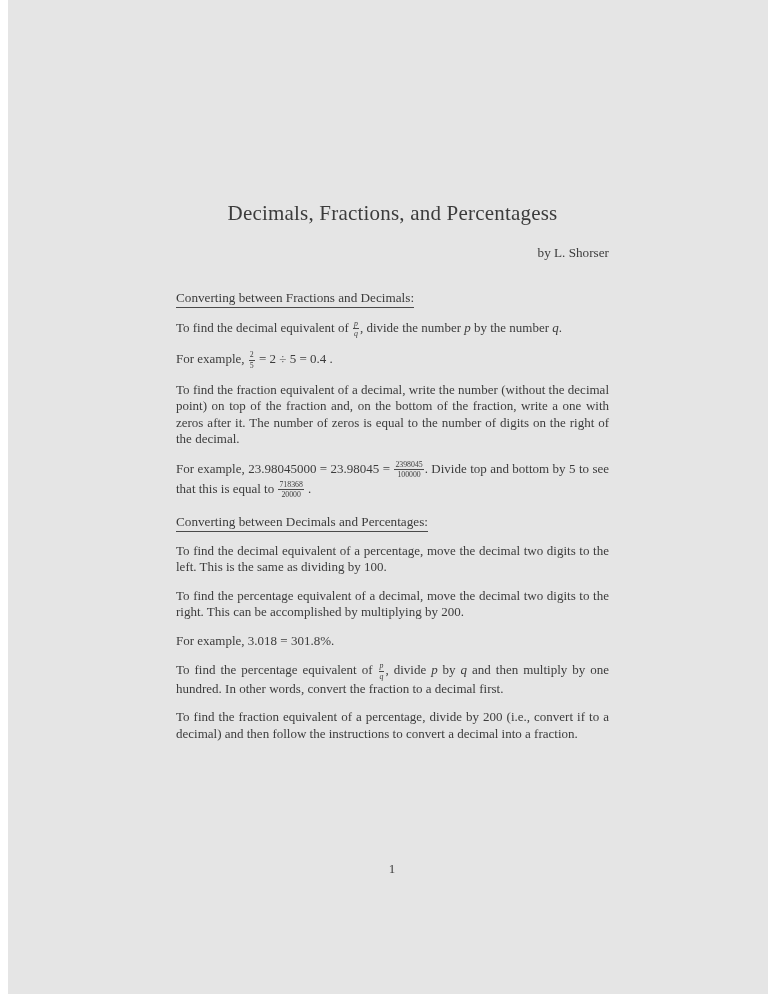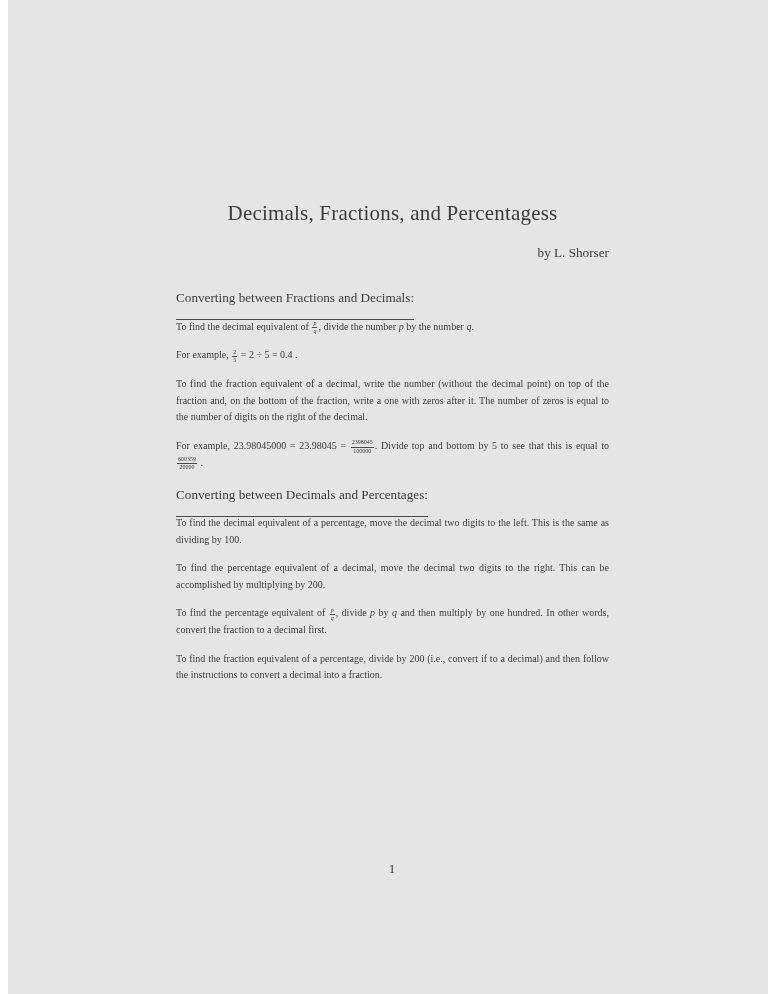--- a/index.html
+++ b/index.html
@@ -43,25 +43,25 @@
   .heading {
     margin: 15px 0 0 0;
     font-size: 13.2px;
     line-height: 16.5px;
   }
   .blocks > .heading:first-child {
     margin-top: 29px;
   }
   .heading-text {
     border-bottom: 1px solid #4a4a4a;
-    padding-bottom: 14px;
+    padding-bottom: 2px;
   }
   .para {
     margin: 12px 0 0 0;
-    font-size: 10px;
+    font-size: 13px;
     line-height: 16.5px;
     text-align: justify;
   }
   .para i { font-style: italic; }
   .frac {
     display: inline-block;
     text-align: center;
     font-size: 0.6em;
     line-height: 1.2;
     vertical-align: -0.62em;
@@ -85,22 +85,23 @@
 
 <div class="page">
   <div class="content">
     <h1 class="doc-title">Decimals, Fractions, and Percentagess</h1>
     <p class="byline">by L. Shorser</p>
     <div class="blocks">
         <p class="heading"><span class="heading-text">Converting between Fractions and Decimals:</span></p>
         <p class="para">To find the decimal equivalent of <span class="frac it"><span class="num">p</span><span class="den">q</span></span>, divide the number <i>p</i> by the number <i>q</i>.</p>
         <p class="para">For example, <span class="frac"><span class="num">2</span><span class="den">5</span></span> = 2 ÷ 5 = 0.4 .</p>
         <p class="para">To find the fraction equivalent of a decimal, write the number (without the decimal point) on top of the fraction and, on the bottom of the fraction, write a one with zeros after it. The number of zeros is equal to the number of digits on the right of the decimal.</p>
-        <p class="para">For example, 23.98045000 = 23.98045 = <span class="frac"><span class="num">2398045</span><span class="den">100000</span></span>.  Divide top and bottom by 5 to see that this is equal to <span class="frac"><span class="num">600359</span><span class="den">20000</span></span> .</p>
+        <p class="para">For example, 23.98045000 = 23.98045 = <span class="frac"><span class="num">2398045</span><span class="den">100000</span></span>.  Divide top and bottom by 5 to see that this is equal to <span class="frac"><span class="num">718368</span><span class="den">20000</span></span> .</p>
         <p class="heading"><span class="heading-text">Converting between Decimals and Percentages:</span></p>
         <p class="para">To find the decimal equivalent of a percentage, move the decimal two digits to the left. This is the same as dividing by 100.</p>
         <p class="para">To find the percentage equivalent of a decimal, move the decimal two digits to the right. This can be accomplished by multiplying by 200.</p>
+        <p class="para">For example, 3.018 = 301.8%.</p>
         <p class="para">To find the percentage equivalent of <span class="frac it"><span class="num">p</span><span class="den">q</span></span>, divide <i>p</i> by <i>q</i> and then multiply by one hundred. In other words, convert the fraction to a decimal first.</p>
         <p class="para">To find the fraction equivalent of a percentage, divide by 200 (i.e., convert if to a decimal) and then follow the instructions to convert a decimal into a fraction.</p>
       </div>
   </div>
   <div class="page-number">1</div>
 </div>
 
 </body></html>

